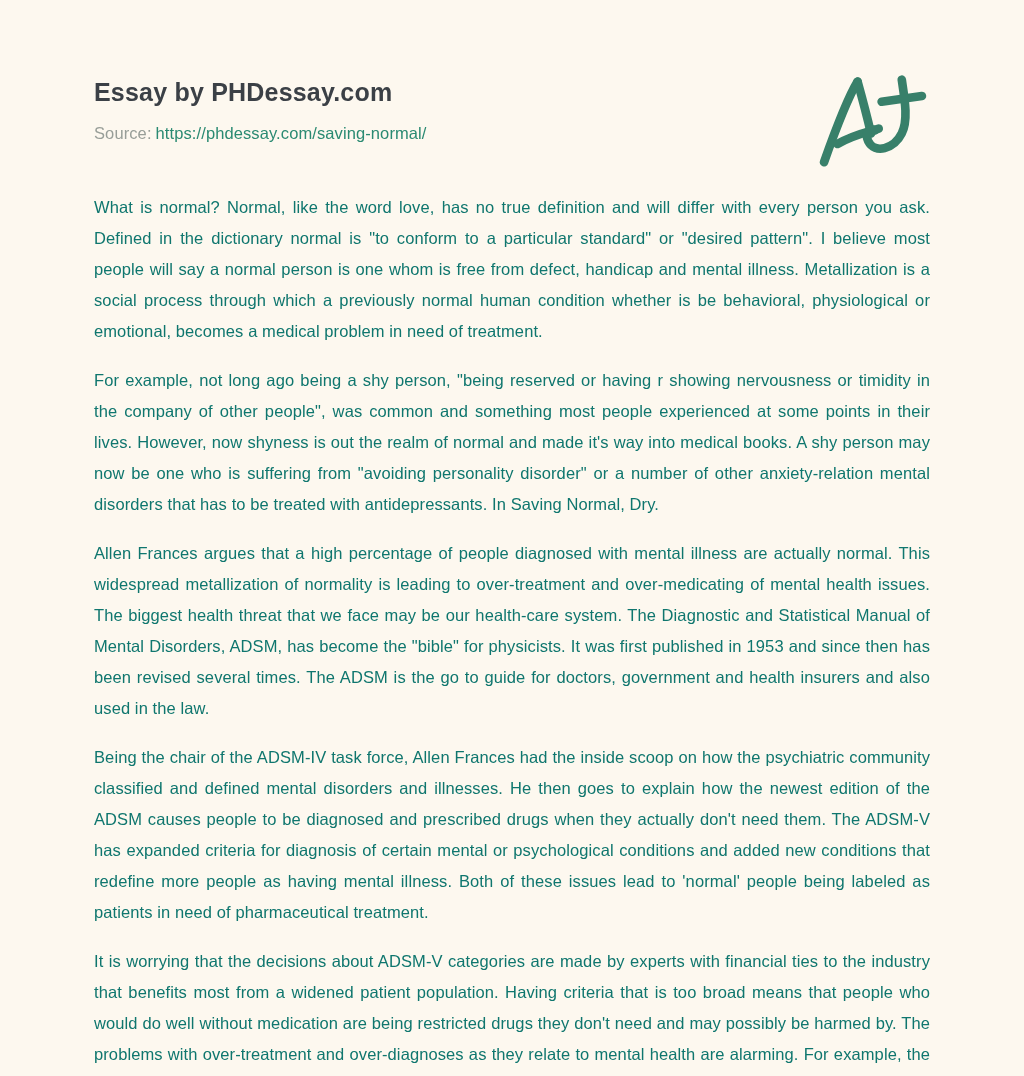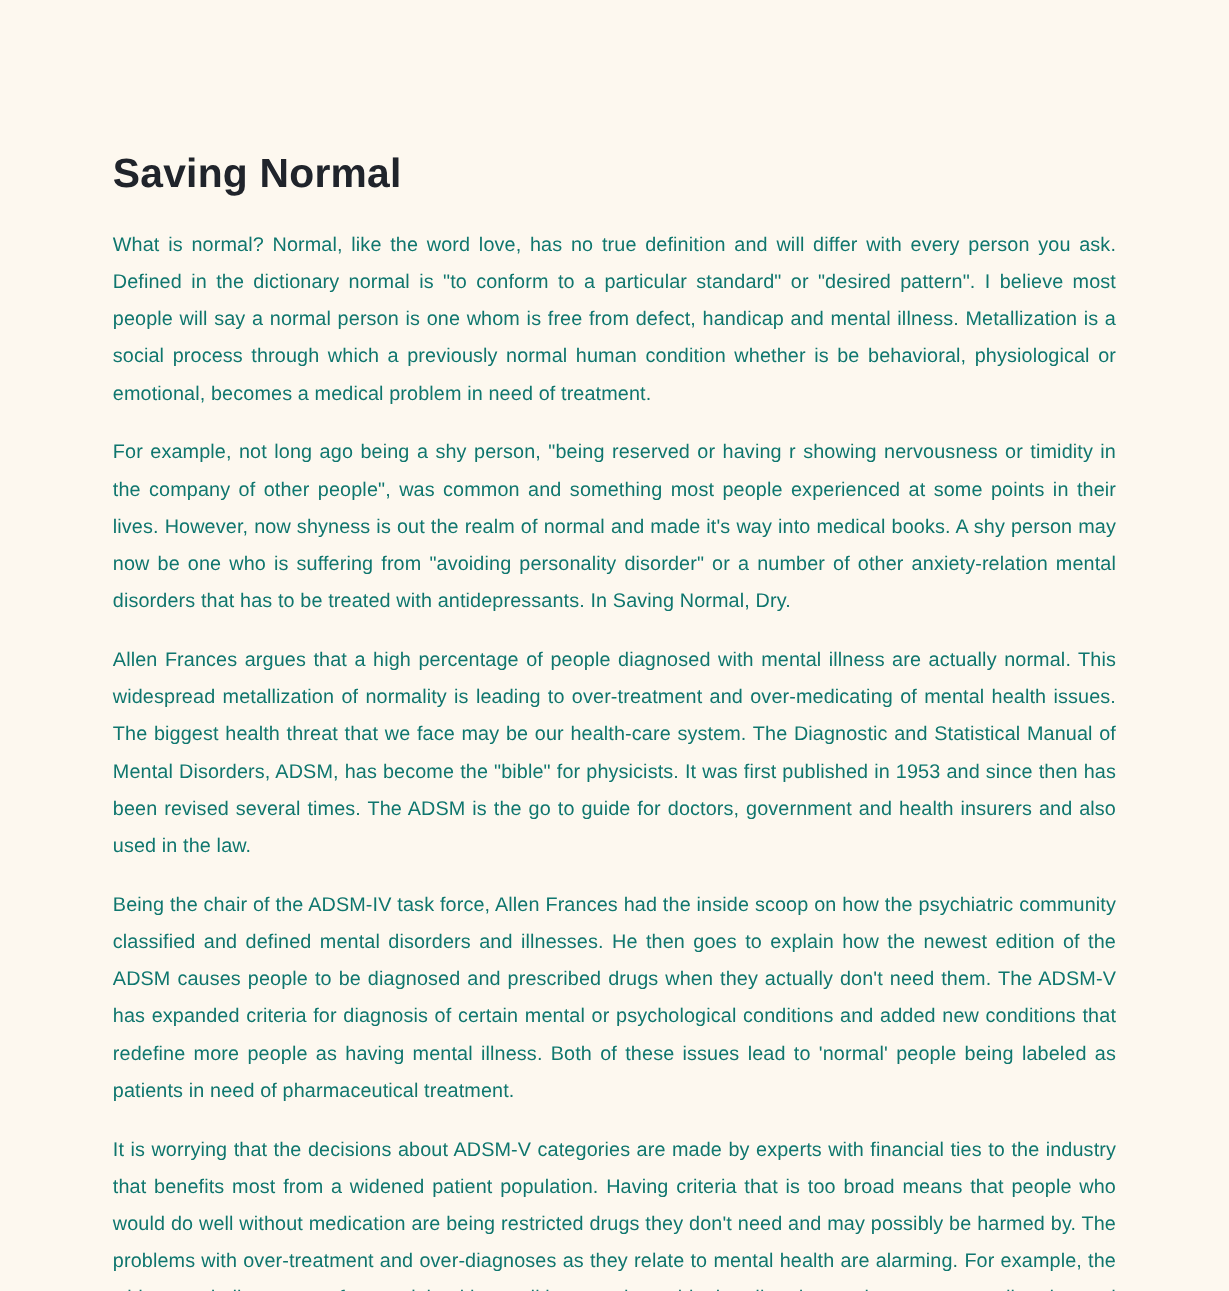--- a/index.html
+++ b/index.html
@@ -68,22 +68,42 @@
   .essay-body p:last-child {
     text-align: left;
     margin-bottom: 12px;
   }
 </style>
 </head>
 <body>
 
 <div class="page">
 
+  <div class="header-row">
+    <div>
+      <h1 class="site-title">Essay by PHDessay.com</h1>
+      <div class="source-line">
+        <span>Source:</span><a class="source-link" href="#">https://phdessay.com/saving-normal/</a>
+      </div>
+    </div>
 
-  <h2 class="essay-title">Saving Normal</h2>
+    <svg class="logo" viewBox="0 0 120 100" fill="none" stroke="#38806a" stroke-width="9" stroke-linecap="round" stroke-linejoin="round">
+
+      <path d="M10,94 C 21,63 34,28 45,10"></path>
+
+      <path d="M45,10 C 50,28 55,47 59,64"></path>
+
+      <path d="M24,75 C 39,66 53,63 67,59"></path>
+
+      <path d="M70,31 L 112,25"></path>
+
+      <path d="M91,8 C 94,28 98,50 91,64 C 83,80 63,86 56,72 C 52,63 58,57 63,61"></path>
+    </svg>
+  </div>
+
 
   <div class="essay-body">
     <p>What is normal? Normal, like the word love, has no true definition and will differ with every person you ask. Defined in the dictionary normal is "to conform to a particular standard" or "desired pattern". I believe most people will say a normal person is one whom is free from defect, handicap and mental illness. Metallization is a social process through which a previously normal human condition whether is be behavioral, physiological or emotional, becomes a medical problem in need of treatment.</p>
     <p>For example, not long ago being a shy person, "being reserved or having r showing nervousness or timidity in the company of other people", was common and something most people experienced at some points in their lives. However, now shyness is out the realm of normal and made it's way into medical books. A shy person may now be one who is suffering from "avoiding personality disorder" or a number of other anxiety-relation mental disorders that has to be treated with antidepressants. In Saving Normal, Dry.</p>
     <p>Allen Frances argues that a high percentage of people diagnosed with mental illness are actually normal. This widespread metallization of normality is leading to over-treatment and over-medicating of mental health issues. The biggest health threat that we face may be our health-care system. The Diagnostic and Statistical Manual of Mental Disorders, ADSM, has become the "bible" for physicists. It was first published in 1953 and since then has been revised several times. The ADSM is the go to guide for doctors, government and health insurers and also used in the law.</p>
     <p>Being the chair of the ADSM-IV task force, Allen Frances had the inside scoop on how the psychiatric community classified and defined mental disorders and illnesses. He then goes to explain how the newest edition of the ADSM causes people to be diagnosed and prescribed drugs when they actually don't need them. The ADSM-V has expanded criteria for diagnosis of certain mental or psychological conditions and added new conditions that redefine more people as having mental illness. Both of these issues lead to 'normal' people being labeled as patients in need of pharmaceutical treatment.</p>
     <p>It is worrying that the decisions about ADSM-V categories are made by experts with financial ties to the industry that benefits most from a widened patient population. Having criteria that is too broad means that people who would do well without medication are being restricted drugs they don't need and may possibly be harmed by. The problems with over-treatment and over-diagnoses as they relate to mental health are alarming. For example, the widespread diagnoses of mental health conditions such as bipolar disorder, autism spectrum disorder and attention deficit hyperactivity disorders, is appalling.</p>
     <p>ADD used to be only diagnosed to a small percentage of children, but currently all mat</p>
   </div>
 

